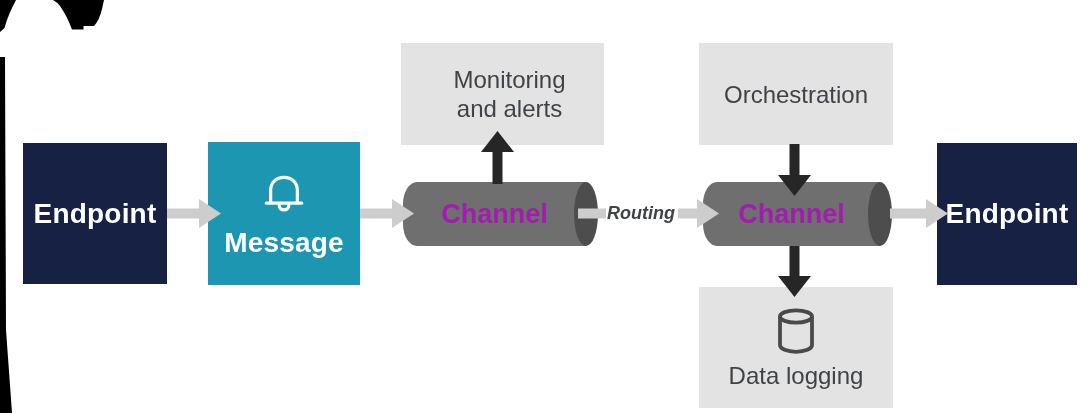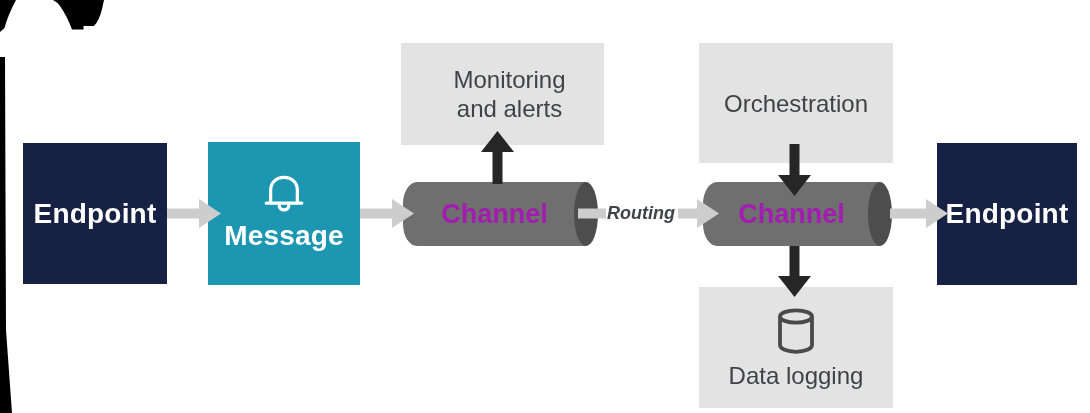--- a/index.html
+++ b/index.html
@@ -14,24 +14,24 @@
   .teal{background:#1d96b2;}
   .panel{background:#e3e3e3;}
   .node-label{color:#ffffff;font-weight:700;font-size:28px;letter-spacing:0.2px;}
   .panel-text{color:#3f4347;font-size:24px;line-height:29px;text-align:center;}
   
   .ep-left{left:23px;top:143px;width:144px;height:141px;}
   .ep-right{left:937px;top:143px;width:140px;height:142px;}
   
   .msg{left:208px;top:142px;width:152px;height:143px;flex-direction:column;justify-content:flex-start;}
   .msg .bell{margin-top:32px;}
-  .msg .node-label{}
+  .msg .node-label{margin-top:7px;}
   
   .monitoring{left:401px;top:43px;width:189px;height:102px;padding-left:14px;}
-  .orchestration{left:699px;top:43px;width:194px;height:120px;}
+  .orchestration{left:699px;top:43px;width:194px;height:102px;}
   .datalogging{left:699px;top:287px;width:194px;height:121px;flex-direction:column;justify-content:flex-start;}
   .datalogging .db{margin-top:21px;}
   .datalogging .panel-text{margin-top:7px;}
   
   .cyl-body{position:absolute;top:182px;height:64px;background:#6f6f6f;border-radius:14px 0 0 14px / 22px 0 0 22px;}
   .cyl1 .cyl-body{left:403px;width:183px;}
   .cyl2 .cyl-body{left:703px;width:177px;}
   .cyl-cap{position:absolute;top:182px;width:24px;height:64px;background:#4d4d4d;border-radius:50%;}
   .cyl1 .cyl-cap{left:574px;}
   .cyl2 .cyl-cap{left:868px;}

